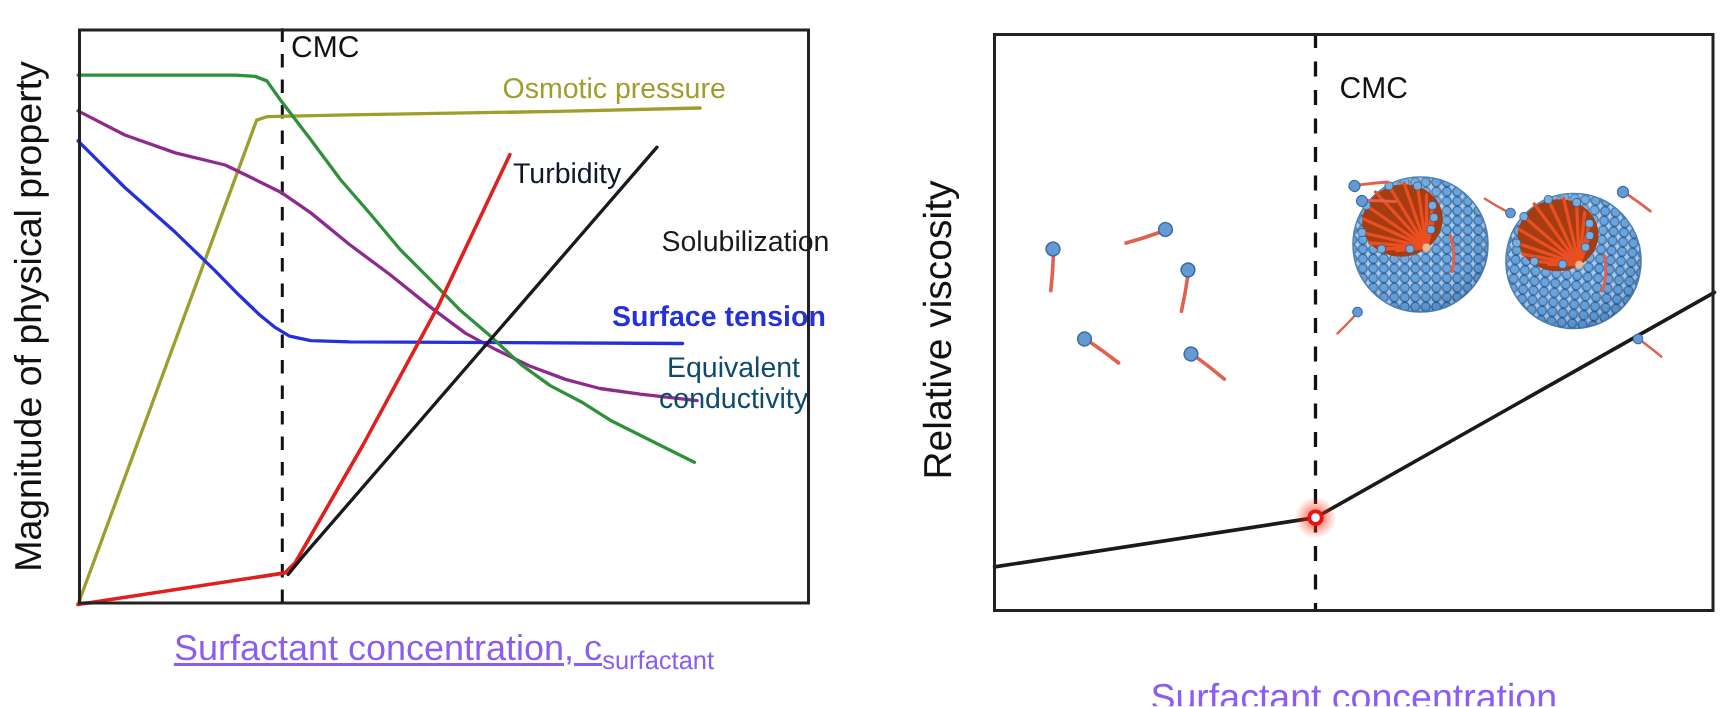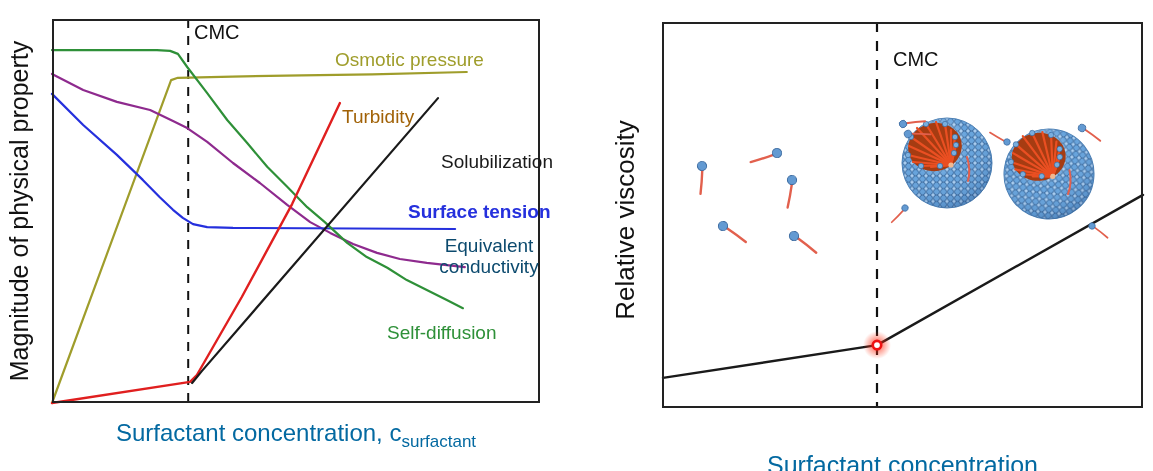--- a/index.html
+++ b/index.html
@@ -2,28 +2,28 @@
 <html><head>
 <meta charset="utf-8">
 <style>
   html,body{margin:0;padding:0;background:#fff;}
   #app{position:relative;width:1153px;height:471px;background:#ffffff;overflow:hidden;
        font-family:"Liberation Sans", sans-serif;color:#1a1a1a;}
   .abs{position:absolute;white-space:nowrap;}
   svg{position:absolute;overflow:visible;}
   
   .c-olive{color:#9f9d2b}
-  .c-red{color:#a16207}
+  .c-red{color:#0f172a}
   .c-black{color:#1a1a1a}
   .c-blue{color:#2530dd}
   .c-purple{color:#0c4a6e}
   .c-green{color:#2e9038}
   .curve-label{font-size:19px;}
   .cmc-label{font-size:20px;color:#111;}
-  .axis-label{font-size:24px;color:#0369a1;}
+  .axis-label{font-size:24px;color:#8b5cf6;text-decoration:underline;}
   .ylabel{font-size:25px;color:#111;text-align:center;transform:rotate(-90deg);}
   .sub{font-size:17px;vertical-align:-6px;}
   .lbl-cmc-left{left:194px;top:21px;}
   .lbl-osmotic{left:303px;top:49px;margin-left:32px;}
   .lbl-turbidity{left:342px;top:106px;}
   .lbl-solub{left:441px;top:106px;margin-top:45px;}
   .lbl-surft{left:408px;top:201px;font-weight:bold;}
   .lbl-equiv{left:436px;top:235px;width:106px;text-align:center;line-height:21px;}
   .lbl-selfd{left:387px;top:322px;}
   .xlabel-left{left:52px;top:419px;width:488px;text-align:center;}
@@ -52,21 +52,20 @@
 
   <div class="abs cmc-label lbl-cmc-left">CMC</div>
   <div class="abs curve-label c-olive lbl-osmotic">Osmotic pressure</div>
   <div class="abs curve-label c-red lbl-turbidity">Turbidity</div>
   <div class="abs curve-label c-black lbl-solub">Solubilization</div>
   <div class="abs curve-label c-blue lbl-surft">Surface tension</div>
   <div class="abs curve-label c-purple lbl-equiv">
     <div>Equivalent</div>
     <div>conductivity</div>
   </div>
-  <div class="abs curve-label c-green lbl-selfd">Self-diffusion</div>
 
   <div class="abs axis-label xlabel-left">
     <span>Surfactant concentration, c</span><span class="sub">surfactant</span>
   </div>
 
   <div class="abs ylabel ylabel-right">Relative viscosity</div>
 
   <svg style="left:662px;top:22px;" width="481" height="386" viewBox="0 0 481 386">
     <defs>
       <radialGradient id="glowGrad">

